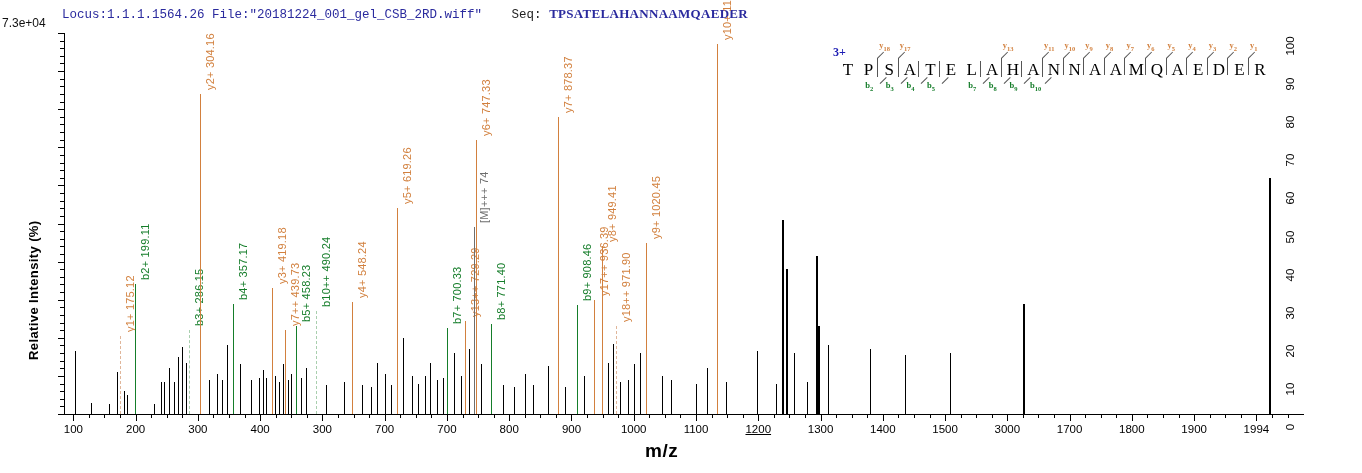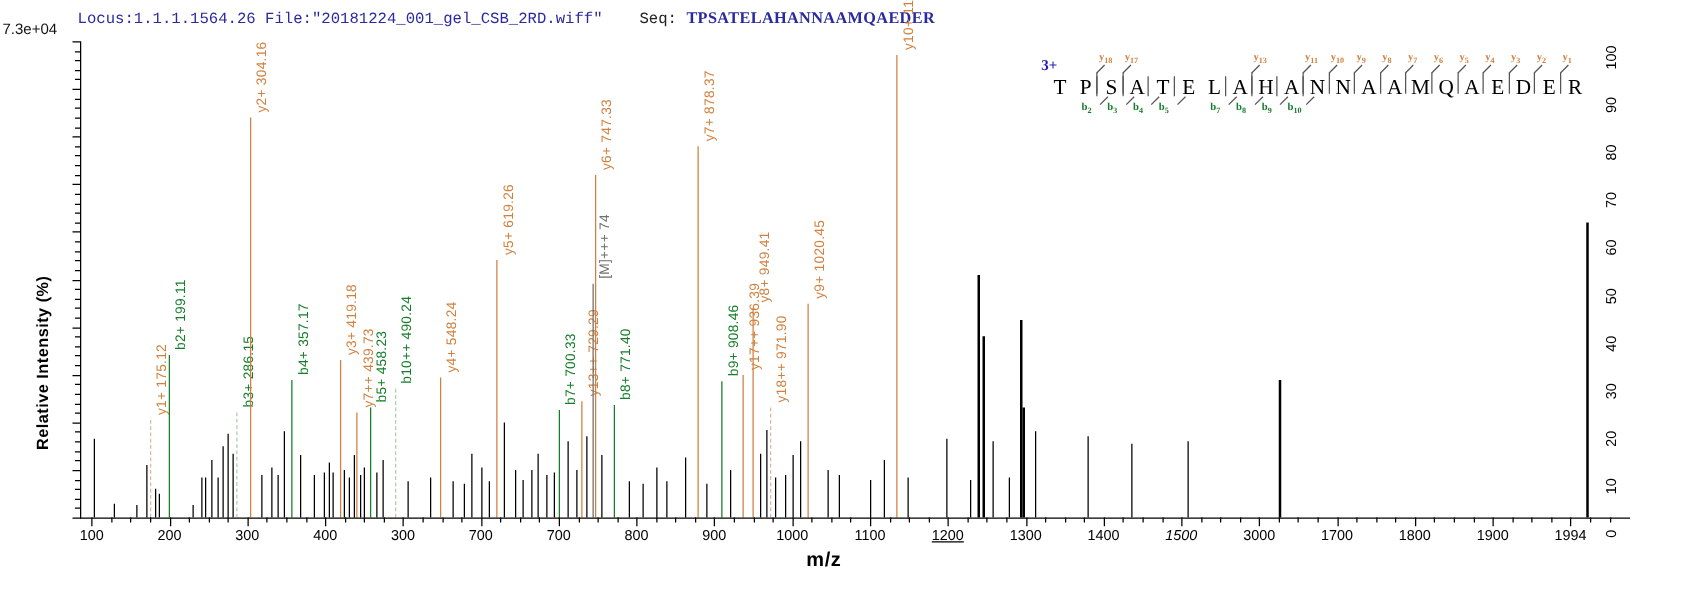--- a/index.html
+++ b/index.html
@@ -38,21 +38,21 @@
   }
   .ytitle{
     position:absolute;left:-6px;top:120px;font-size:13px;font-weight:bold;color:#000;
     transform:rotate(-90deg);transform-origin:0 0;white-space:nowrap;
     letter-spacing:.4px;
   }
 
   .xtick{position:absolute;top:0;width:1px;height:7px;background:#000;}
   .xtickminor{position:absolute;top:0;width:1px;height:4px;background:#000;}
   .xlab{position:absolute;top:9px;font-size:11.5px;color:#000;transform:translateX(-50%);white-space:nowrap;}
-  .xtitle{position:absolute;left:645px;top:440px;font-size:16px;font-weight:bold;color:#000;letter-spacing:.5px;}
+  .xtitle{position:absolute;left:645px;top:440px;font-size:19px;font-weight:bold;color:#000;letter-spacing:.5px;}
 
   
   .peak{position:absolute;bottom:0;width:1px;background:#000;}
   .peak.w2{width:2px;}
 
   .stem{position:absolute;bottom:0;width:1px;}
   .stem.y{background:#d2803e;}
   .stem.b{background:#157d2a;}
   .stem.m{background:#6e6e6e;}
   .stem.dashy{background:none;border-left:1px dashed #e0b69a;width:0;}
@@ -407,21 +407,21 @@
       <div class="xlab" style="left: 569.743px;">1000</div>
       <div class="xtick" style="left: 632.01px;"></div>
       <div class="xlab" style="left: 632.01px;">1100</div>
       <div class="xtick" style="left: 694.277px;"></div>
       <div class="xlab" style="left: 694.277px; text-decoration: underline;">1200</div>
       <div class="xtick" style="left: 756.544px;"></div>
       <div class="xlab" style="left: 756.544px;">1300</div>
       <div class="xtick" style="left: 818.811px;"></div>
       <div class="xlab" style="left: 818.811px;">1400</div>
       <div class="xtick" style="left: 881.078px;"></div>
-      <div class="xlab" style="left: 881.078px; font-style: italic;">1500</div>
+      <div class="xlab" style="left: 881.078px;">1500</div>
       <div class="xtick" style="left: 943.345px;"></div>
       <div class="xlab" style="left: 943.345px;">3000</div>
       <div class="xtick" style="left: 1005.61px;"></div>
       <div class="xlab" style="left: 1005.61px;">1700</div>
       <div class="xtick" style="left: 1067.88px;"></div>
       <div class="xlab" style="left: 1067.88px;">1800</div>
       <div class="xtick" style="left: 1130.15px;"></div>
       <div class="xlab" style="left: 1130.15px;">1900</div>
       <div class="xtick" style="left: 1192.41px;"></div>
       <div class="xlab" style="left: 1192.41px;">1994</div>

